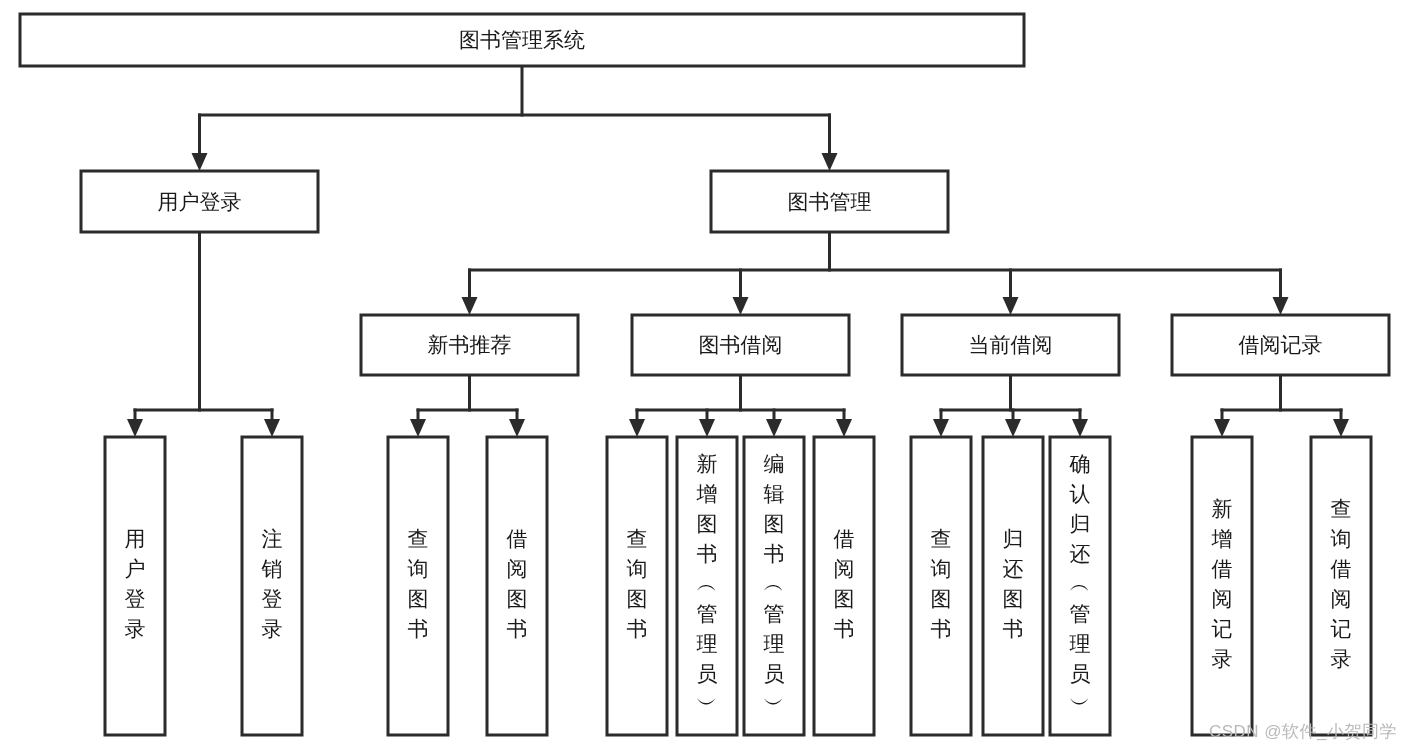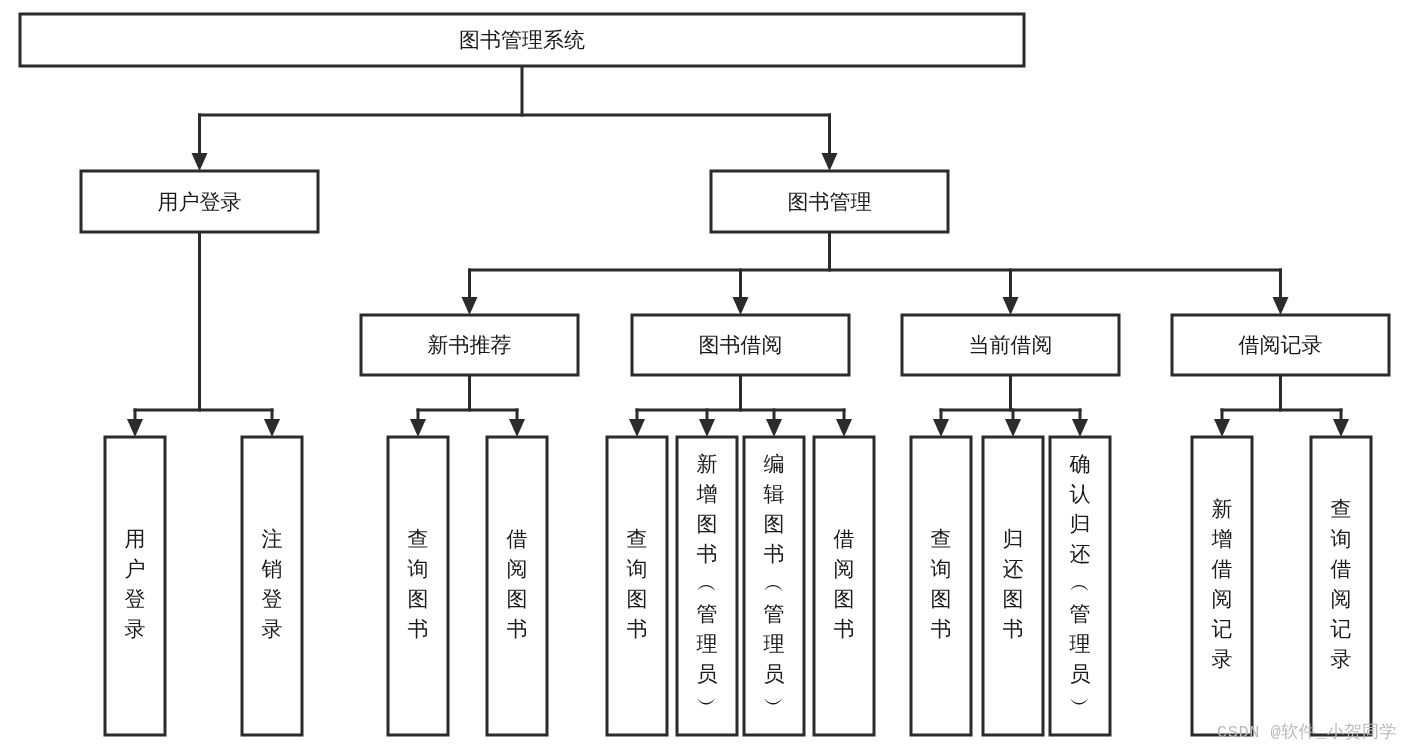--- a/index.html
+++ b/index.html
@@ -49,21 +49,21 @@
   .node-label-vertical {
     font-family: "DejaVu Sans", "Liberation Sans", sans-serif;
     fill: #1a1a1a;
     font-size: 21px;
     text-anchor: middle;
   }
   .watermark-text {
     position: absolute;
     right: 8px;
     bottom: 4px;
-    font-family: Liberation Mono, monospace;
+    font-family: Liberation Sans, sans-serif;
     font-size: 17px;
     color: #b9b9b9;
     letter-spacing: 0.5px;
     white-space: nowrap;
     user-select: none;
   }
 </style>
 </head>
 <body>
 

